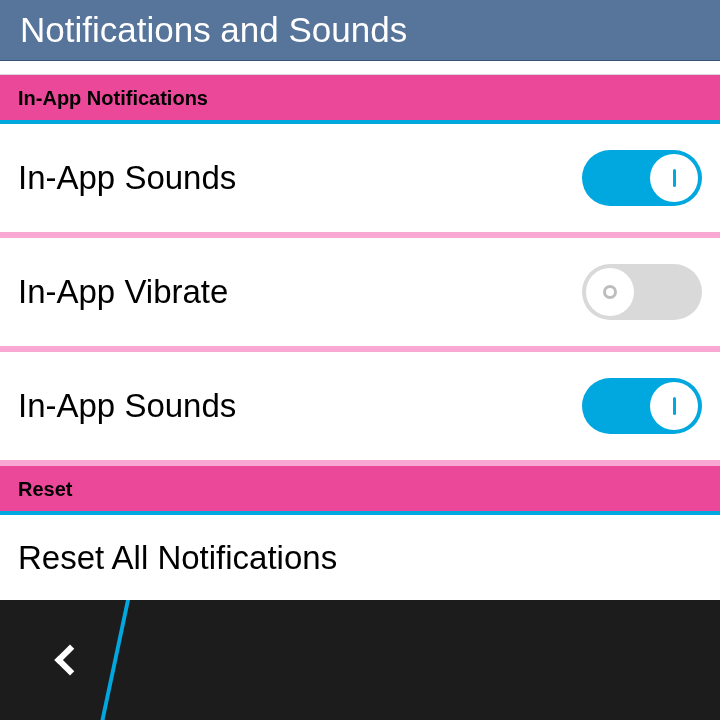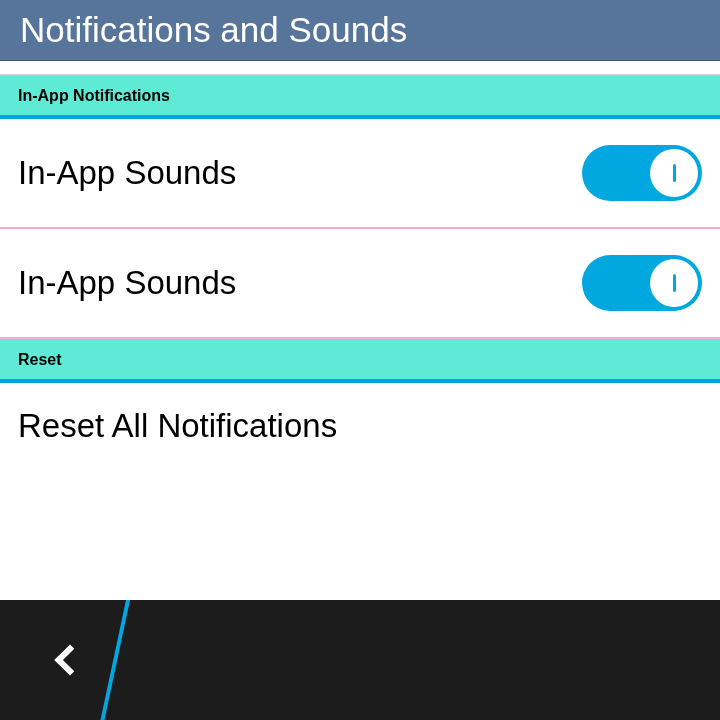--- a/index.html
+++ b/index.html
@@ -26,32 +26,32 @@
     .content {
       background: #ffffff;
     }
     .spacer-top {
       height: 14px;
       background: #ffffff;
       border-bottom: 1px solid #d8d8d8;
     }
     .section-header {
       padding: 12px 18px 10px 18px;
-      font-size: 16px;
+      font-size: 20px;
       font-weight: 700;
       color: #000000;
-      background: #5eead4;
+      background: #ec4899;
       border-bottom: 4px solid #00a8df;
     }
     .row {
       display: flex;
       align-items: center;
       justify-content: space-between;
       padding: 26px 18px;
-      border-bottom: 2px solid #f9a8d4;
+      border-bottom: 6px solid #f9a8d4;
       background: #ffffff;
     }
     .row-label {
       font-size: 33px;
       font-weight: 400;
       color: #000000;
     }
     .toggle {
       width: 120px;
       height: 56px;
@@ -151,20 +151,28 @@
 
   <div class="row">
     <span class="row-label">In-App Sounds</span>
     <div class="toggle on">
       <div class="toggle-knob">
         <div class="knob-mark-on"></div>
       </div>
     </div>
   </div>
 
+  <div class="row">
+    <span class="row-label">In-App Vibrate</span>
+    <div class="toggle off">
+      <div class="toggle-knob">
+        <div class="knob-mark-off"></div>
+      </div>
+    </div>
+  </div>
 
   <div class="row">
     <span class="row-label">In-App Sounds</span>
     <div class="toggle on">
       <div class="toggle-knob">
         <div class="knob-mark-on"></div>
       </div>
     </div>
   </div>
 

